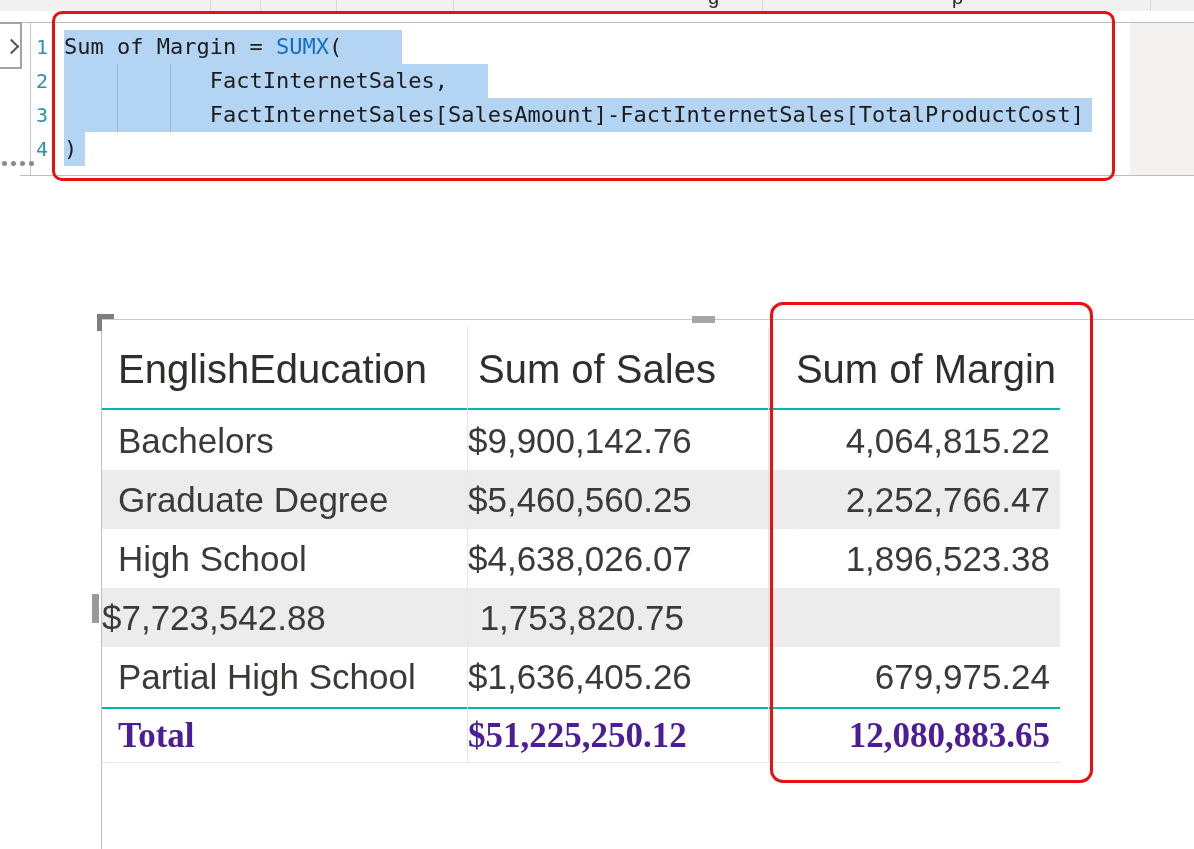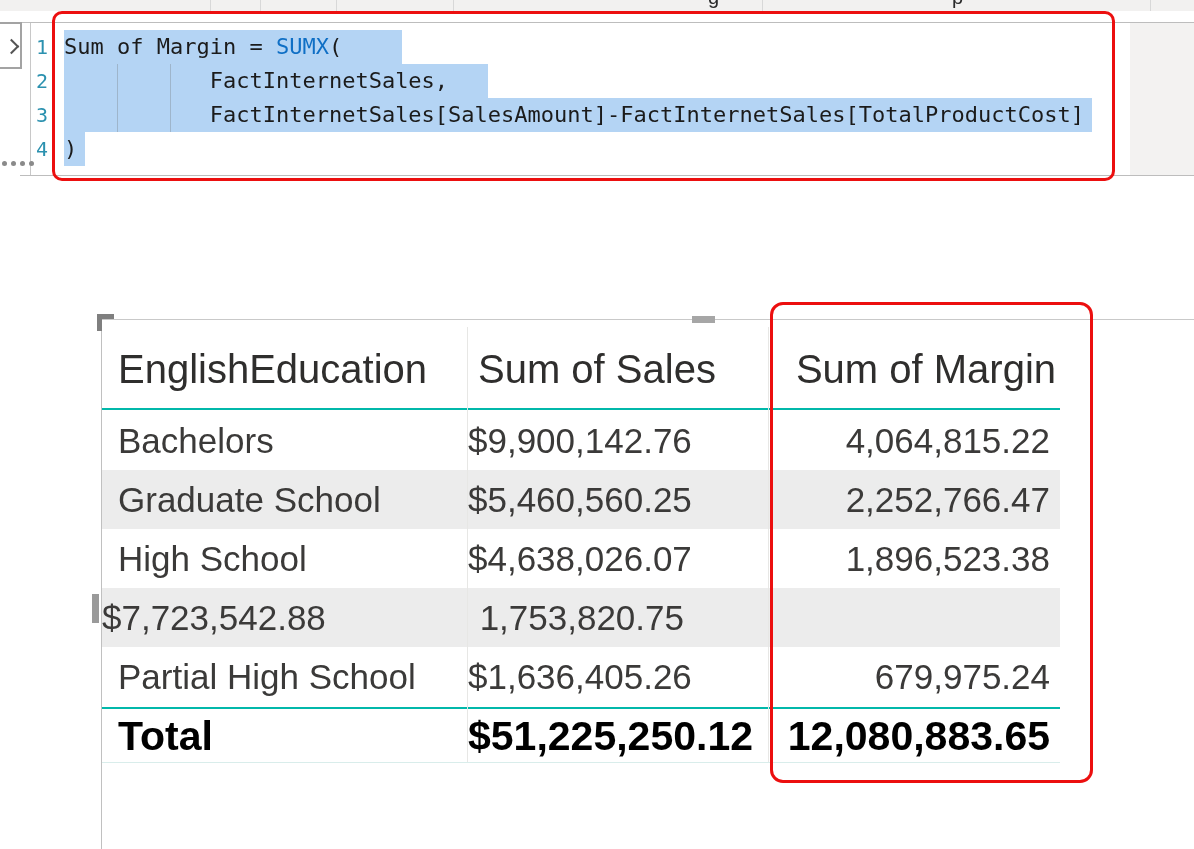--- a/index.html
+++ b/index.html
@@ -66,21 +66,21 @@
   .trow{display:flex;height:59px;line-height:59px;font-size:35px;color:#3b3a39;background:#ffffff;}
   .trow.alt{background:#ececec;}
   .tcell{box-sizing:border-box;overflow:hidden;}
   .c0{width:366px;padding-left:16px;text-align:left;}
   .c1{width:300px;padding-right:6px;text-align:left;}
   .c2{width:292px;padding-right:10px;text-align:right;}
   .hcell.c1{text-align:left;padding-left:10px;padding-right:0;}
   .hcell.c2{text-align:center;padding-left:24px;padding-right:0;}
   .total-topline{position:absolute;left:0;top:377px;width:958px;height:2px;background:#01b8aa;}
   .total-row{position:absolute;left:0;top:380px;width:958px;height:52px;line-height:52px;
-    display:flex;font-size:41px;font-weight:700;color:#000000;background:#fff;}
+    display:flex;font-size:35px;font-weight:700;color:#4c1d95;background:#fff;font-family:Liberation Serif, serif;}
   .total-bottomline{position:absolute;left:0;top:432px;width:958px;height:1px;background:#d9edeb;}
   .col-div{position:absolute;top:-3px;height:435px;width:1px;background:#e7e7e5;}
 
   
   .anno{position:absolute;border:3px solid #ec0f0f;box-sizing:border-box;z-index:50;pointer-events:none;}
   .anno-formula{left:52px;top:11px;width:1063px;height:170px;border-radius:10px;}
   .anno-column{left:770px;top:302px;width:323px;height:481px;border-radius:13px;}
 </style>
 </head>
 <body>
@@ -134,21 +134,21 @@
       <div class="hcell c2">Sum of Margin</div>
     </div>
   <div class="header-underline"></div>
   <div class="tbody">
       <div class="trow">
         <div class="tcell c0">Bachelors</div>
         <div class="tcell c1">$9,900,142.76</div>
         <div class="tcell c2">4,064,815.22</div>
       </div>
       <div class="trow alt">
-        <div class="tcell c0">Graduate School</div>
+        <div class="tcell c0">Graduate Degree</div>
         <div class="tcell c1">$5,460,560.25</div>
         <div class="tcell c2">2,252,766.47</div>
       </div>
       <div class="trow">
         <div class="tcell c0">High School</div>
         <div class="tcell c1">$4,638,026.07</div>
         <div class="tcell c2">1,896,523.38</div>
       </div>
       <div class="trow alt">
         <div class="tcell c1">$7,723,542.88</div>

